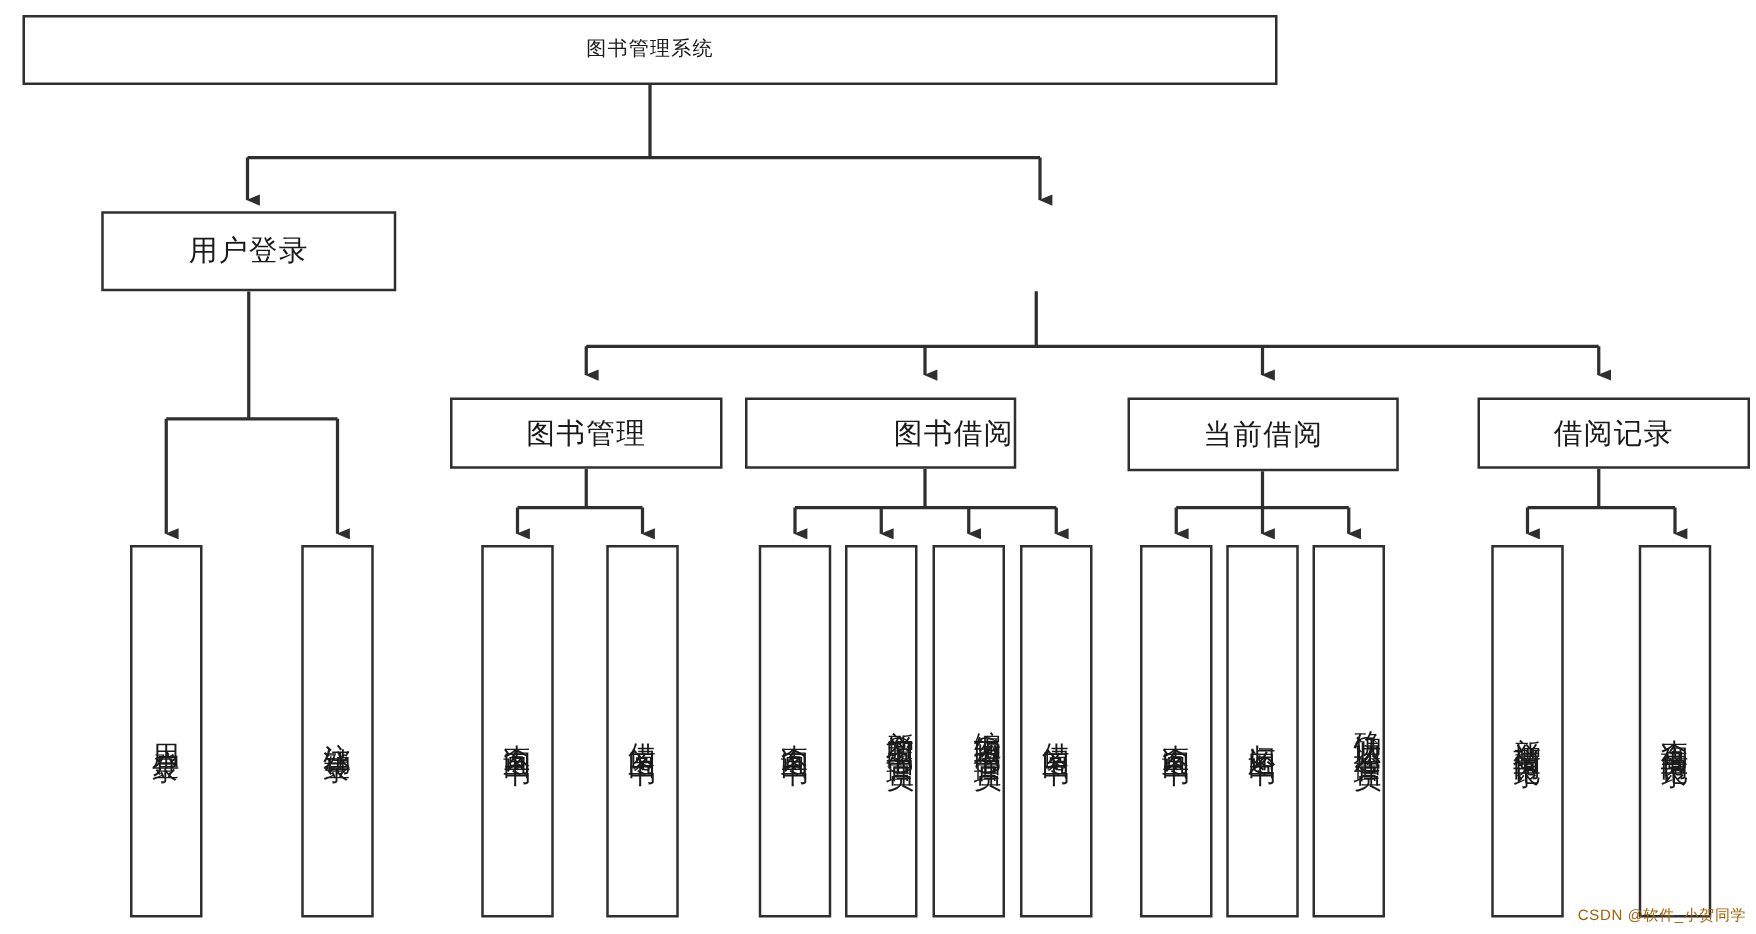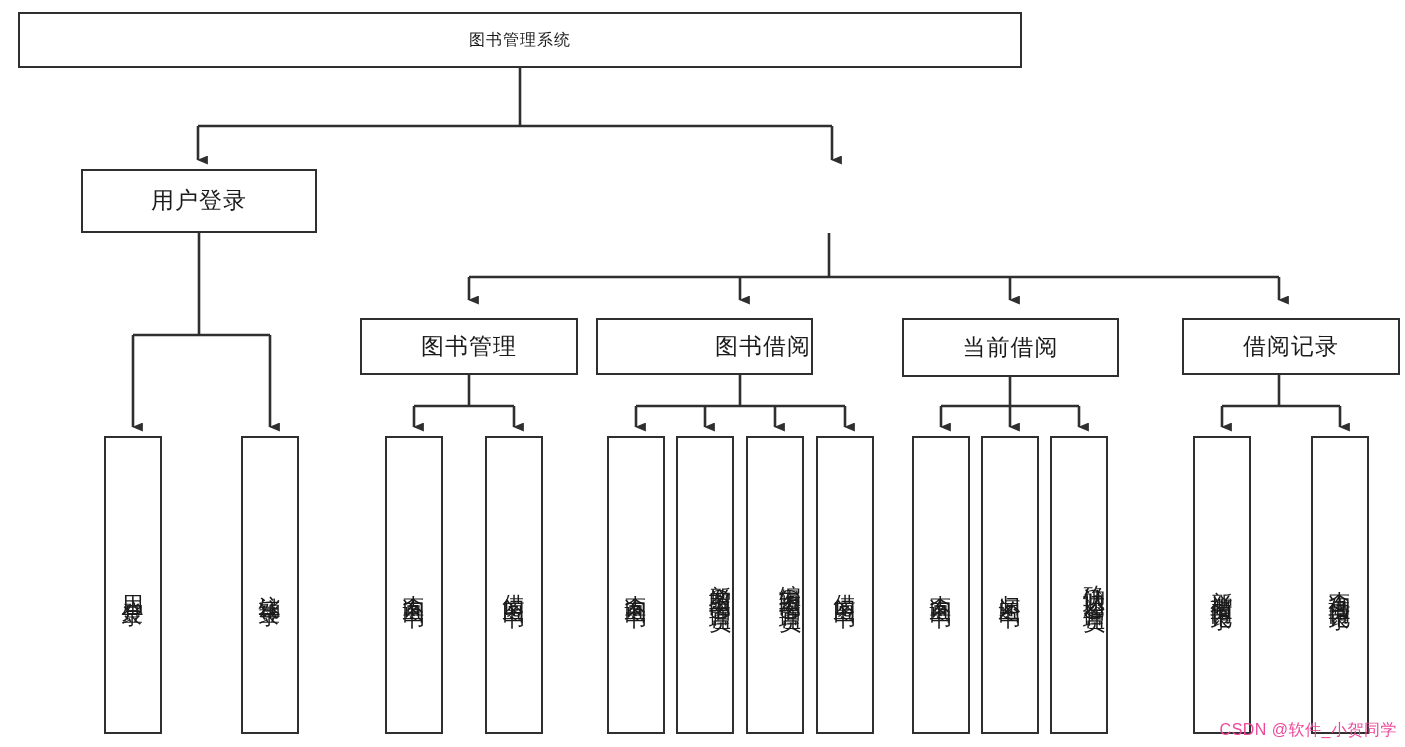--- a/index.html
+++ b/index.html
@@ -55,22 +55,22 @@
     text-orientation:upright;
     display:block;
   }
   .node.vert.top-align{
     align-items:flex-start;
   }
   .watermark{
     position:absolute;
     right:8px;
     bottom:6px;
-    font-size:16px;
-    color:#ec4899;
+    font-size:12px;
+    color:#a16207;
     letter-spacing:0.5px;
     white-space:nowrap;
   }
 </style>
 </head>
 <body>
 
 <div id="canvas">
 
   <svg class="svg-layer" viewBox="0 0 1405 747" width="1405" height="747" xmlns="http://www.w3.org/2000/svg">

